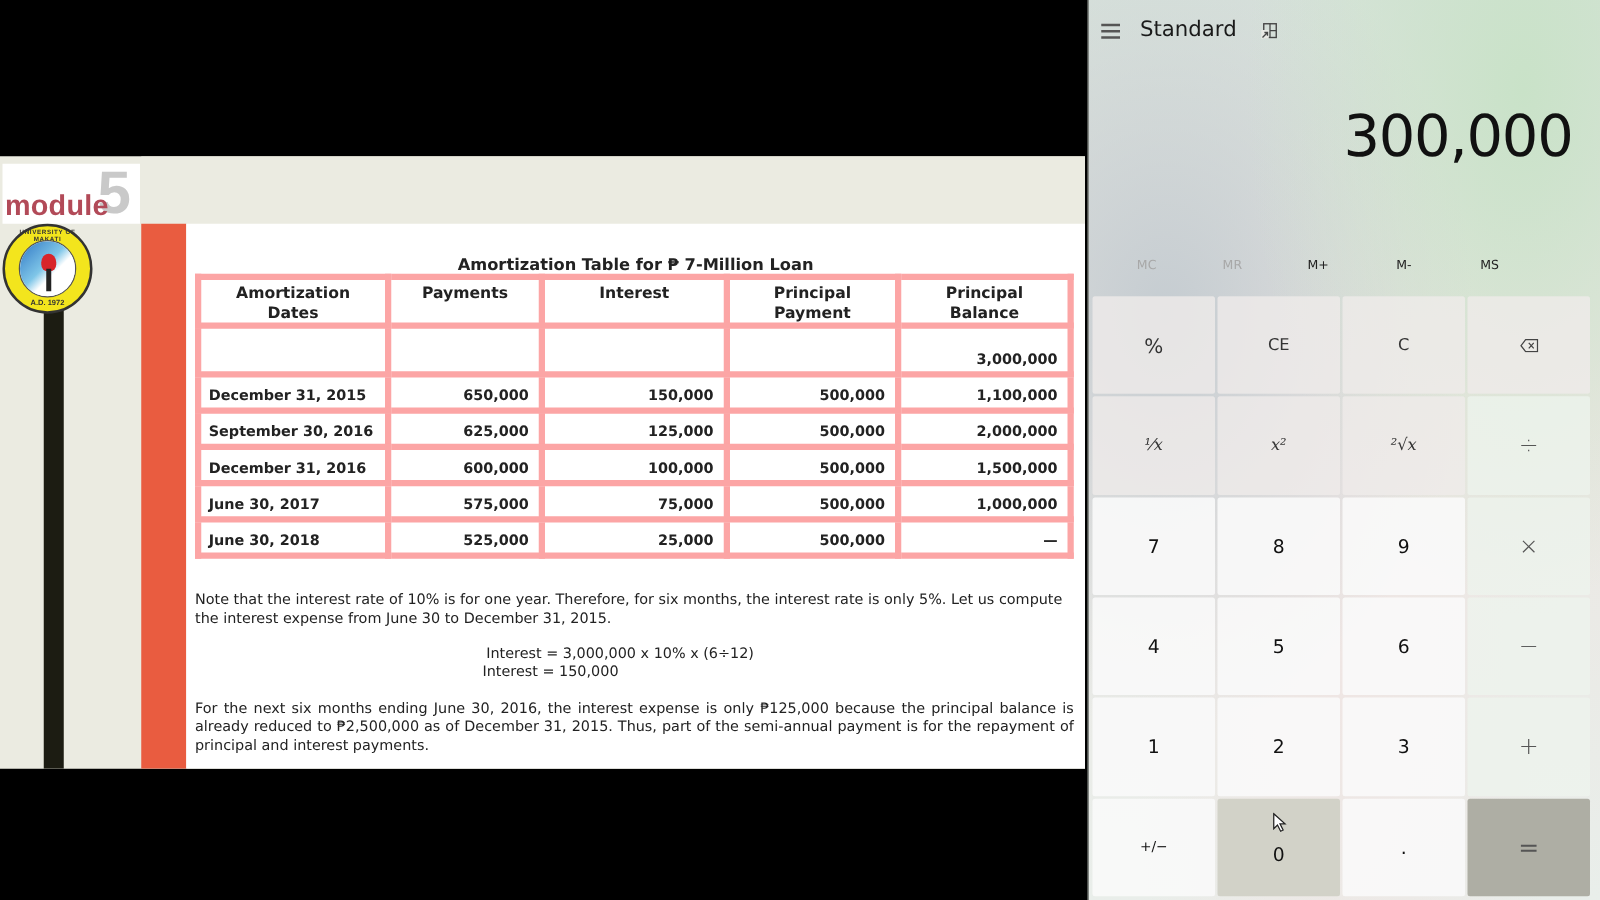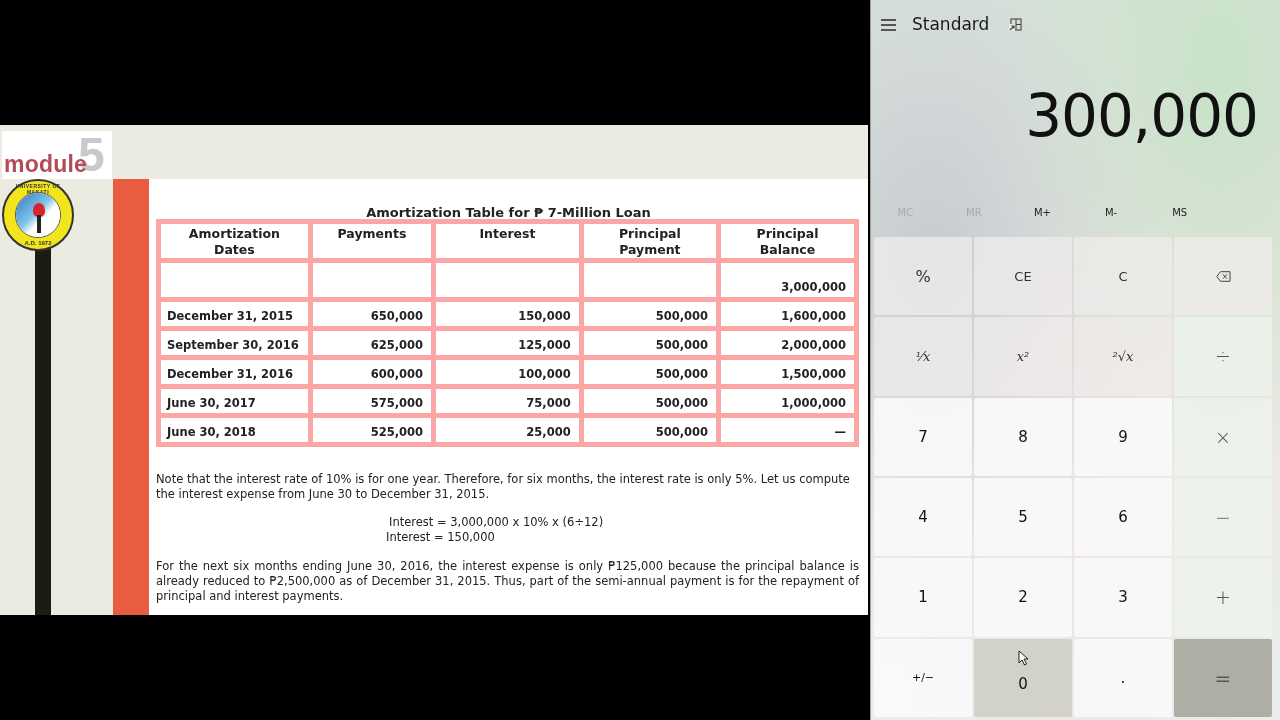--- a/index.html
+++ b/index.html
@@ -48,22 +48,22 @@
       radial-gradient(ellipse at 15% 35%, #c5ccd1 0%, rgba(197,204,209,0) 50%),
       radial-gradient(ellipse at 50% 75%, #efe6e4 0%, rgba(239,230,228,0) 60%),
       linear-gradient(180deg, #d9e3dc 0%, #ece7e3 45%, #e9eeea 100%);
     border-left: 1px solid #9aa09a;
   }
   .calc-header { position: absolute; left: 0; top: 0; width: 410px; height: 50px; }
   .hamburger { position: absolute; left: 10px; top: 19px; width: 15px; height: 12px; cursor: pointer; }
   .hamburger span { display: block; height: 1.5px; background: #555; margin-bottom: 3.5px; }
   .mode-title { position: absolute; left: 41px; top: 14px; font-family: "DejaVu Sans", sans-serif; font-size: 17px; color: #1a1a1a; }
   .keep-on-top { position: absolute; left: 136px; top: 17px; width: 16px; height: 16px; cursor: pointer; }
-  .display { position: absolute; right: 22px; top: 82px; font-family: "DejaVu Sans", sans-serif; font-size: 58px; color: #111; letter-spacing: -1px; }
-  .memory-row { position: absolute; left: 0; top: 200px; width: 343px; height: 26px; display: flex; }
+  .display { position: absolute; right: 22px; top: 82px; font-family: "DejaVu Sans", sans-serif; font-size: 46px; color: #111; letter-spacing: -1px; }
+  .memory-row { position: absolute; left: 12px; top: 200px; width: 343px; height: 26px; display: flex; }
   .mem-btn { width: 73px; text-align: center; font-family: "DejaVu Sans", sans-serif; font-size: 10px; line-height: 26px; color: #222; cursor: pointer; }
   .mem-btn.disabled { color: #a8a8a8; }
 
   .keypad { position: absolute; left: 3px; top: 237px; width: 398px; height: 480px; display: grid; grid-template-columns: repeat(4, 1fr); grid-template-rows: repeat(6, 1fr); gap: 2px; }
   .key { display: flex; align-items: center; justify-content: center; font-family: "DejaVu Sans", sans-serif; color: #222; cursor: pointer; border-radius: 2px; }
   .key.fn { background: rgba(240,236,234,0.78); font-size: 13px; color: #333; }
   .key.num { background: rgba(250,249,249,0.9); font-size: 15px; font-weight: 500; color: #111; }
   .key.op { background: rgba(238,244,238,0.75); font-size: 19px; color: #555; font-weight: 300; }
   .key.pressed { background: #d2d2c8; }
   .key.equals { background: #aeaea4; font-size: 20px; color: #555; }
@@ -110,21 +110,21 @@
             <td></td>
             <td></td>
             <td></td>
             <td>3,000,000</td>
           </tr>
           <tr>
             <td class="date">December 31, 2015</td>
             <td>650,000</td>
             <td>150,000</td>
             <td>500,000</td>
-            <td>1,600,000</td>
+            <td>1,100,000</td>
           </tr>
           <tr>
             <td class="date">September 30, 2016</td>
             <td>625,000</td>
             <td>125,000</td>
             <td>500,000</td>
             <td>2,000,000</td>
           </tr>
           <tr>
             <td class="date">December 31, 2016</td>

